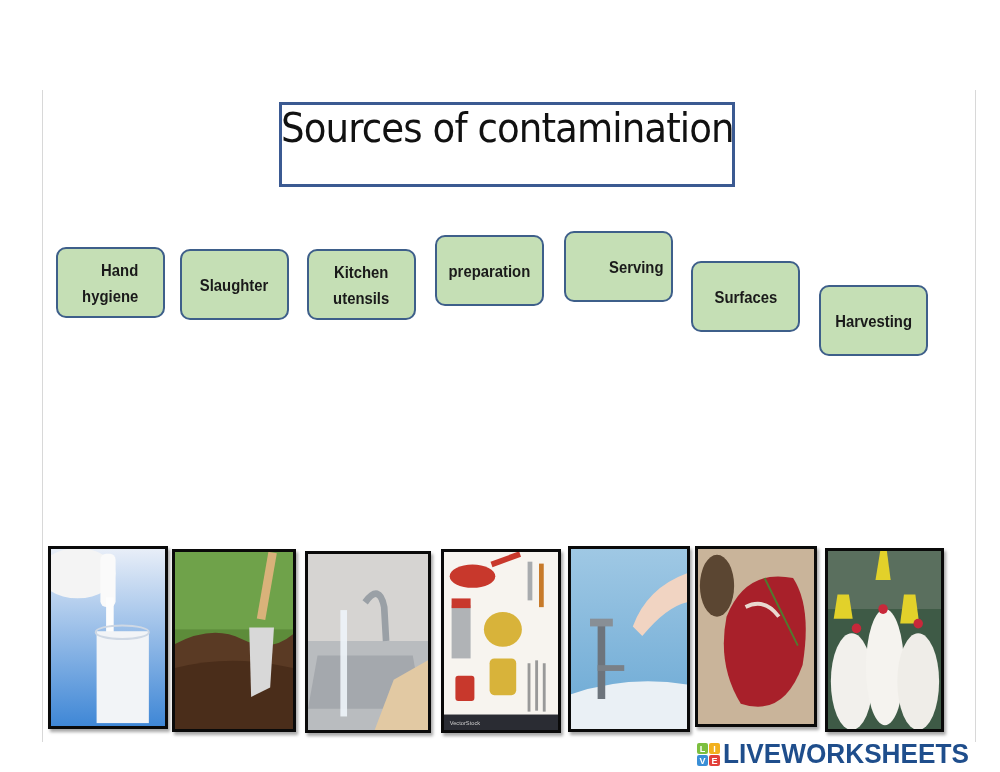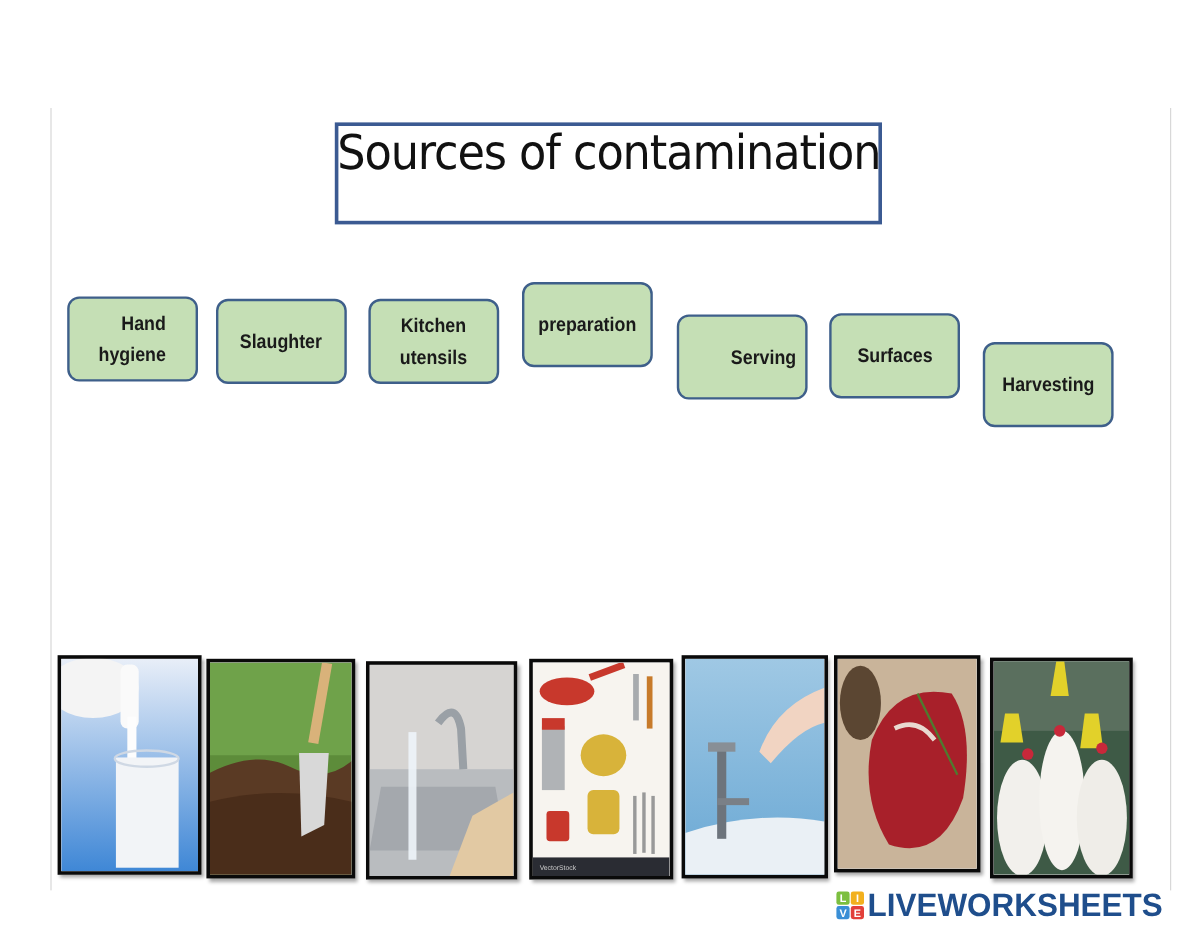--- a/index.html
+++ b/index.html
@@ -44,21 +44,21 @@
 <div class="label-box" style="left:180px;top:249px;">
   <span class="label-text">Slaughter</span>
 </div>
 <div class="label-box" style="left:307px;top:249px;">
   <span class="label-text">Kitchen
 utensils</span>
 </div>
 <div class="label-box" style="left:435px;top:235px;">
   <span class="label-text">preparation</span>
 </div>
-<div class="label-box" style="left:564px;top:262px;padding-left:36px;">
+<div class="label-box" style="left:564px;top:231px;padding-left:36px;">
   <span class="label-text">Serving</span>
 </div>
 <div class="label-box" style="left:691px;top:261px;">
   <span class="label-text">Surfaces</span>
 </div>
 <div class="label-box" style="left:819px;top:250px;margin-top:35px;">
   <span class="label-text">Harvesting</span>
 </div>
 
 <div class="pic" style="left:48px;top:546px;width:120px;height:183px;">

